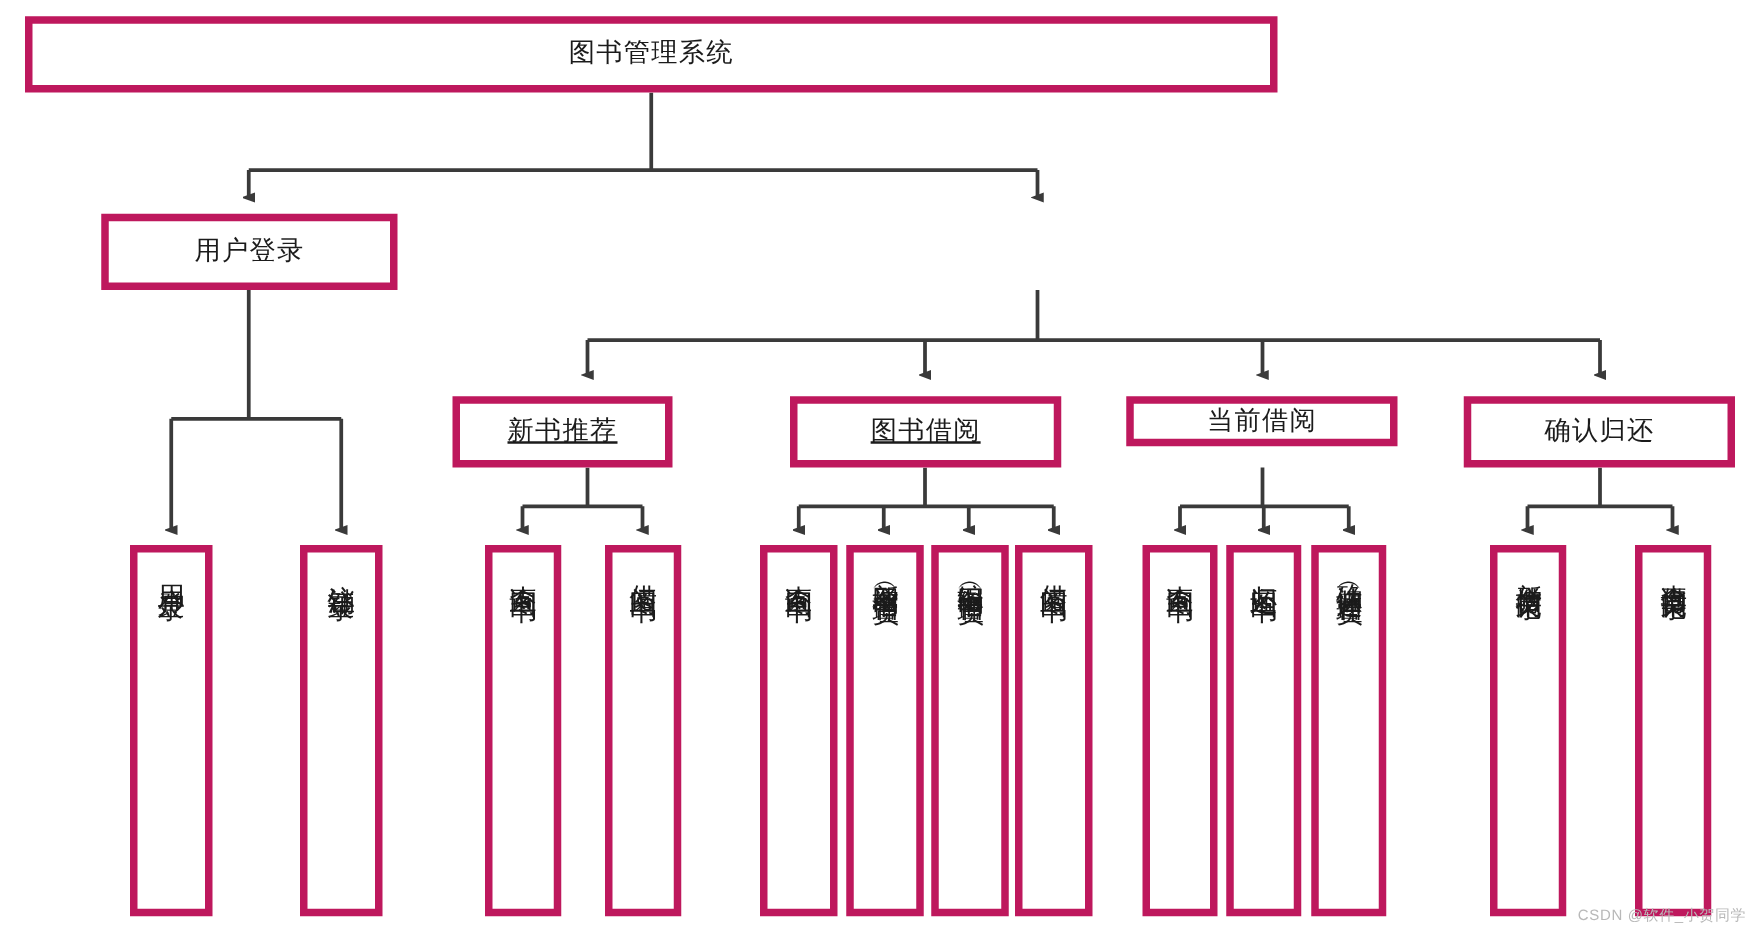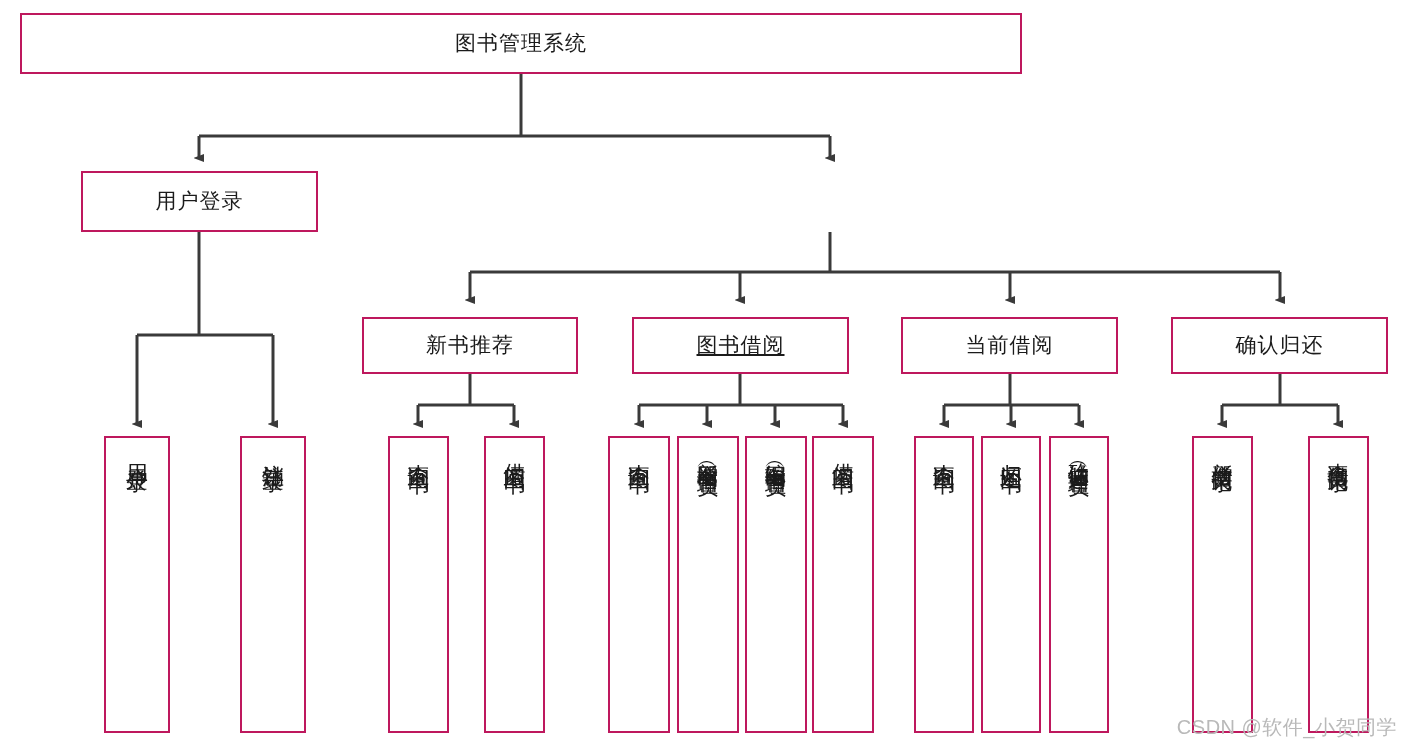--- a/index.html
+++ b/index.html
@@ -25,21 +25,21 @@
     position: absolute;
     left: 0; top: 0;
     width: 1405px;
     height: 747px;
     pointer-events: none;
   }
   .node {
     position: absolute;
     box-sizing: border-box;
     background: #ffffff;
-    border: 2px solid #be185d;
+    border: 6px solid #be185d;
     display: flex;
     align-items: center;
     justify-content: center;
     color: #1b1b1b;
   }
   .node .label {
     display: block;
     text-align: center;
     line-height: 1.18;
     letter-spacing: 1px;
@@ -60,21 +60,21 @@
     white-space: nowrap;
   }
   .node.vert.tall-text .label {
     font-size: 21px;
     letter-spacing: 2px;
   }
   #watermark {
     position: absolute;
     right: 8px;
     bottom: 6px;
-    font-size: 20px;
+    font-size: 12px;
     color: #b9b9b9;
     letter-spacing: 0.5px;
     white-space: nowrap;
     user-select: none;
   }
 </style>
 </head>
 <body>
 
 <div id="diagram-root">
@@ -130,27 +130,27 @@
   </svg>
 
   <div class="node horiz" style="left:20px; top:13px; width:1002px; height:61px;">
     <span class="label">图书管理系统</span>
   </div>
 
   <div class="node horiz" style="left:81px; top:171px; width:237px; height:61px;">
     <span class="label">用户登录</span>
   </div>
 
-  <div class="node horiz" style="left:362px; top:317px; width:216px; height:57px;">
+  <div class="node horiz" style="left:362px; top:317px; width:176px; height:57px;text-decoration:underline;">
     <span class="label">新书推荐</span>
   </div>
   <div class="node horiz" style="left:632px; top:317px; width:217px; height:57px;text-decoration:underline;">
     <span class="label">图书借阅</span>
   </div>
-  <div class="node horiz" style="left:901px; top:317px; width:217px; height:57px;">
+  <div class="node horiz" style="left:901px; top:317px; width:217px; height:40px;">
     <span class="label">当前借阅</span>
   </div>
   <div class="node horiz" style="left:1171px; top:317px; width:217px; height:57px;">
     <span class="label">确认归还</span>
   </div>
 
   <div class="node vert" style="left:104px; top:436px; width:66px; height:297px;">
     <span class="label">用户登录</span>
   </div>
   <div class="node vert" style="left:240px; top:436px; width:66px; height:297px;">

